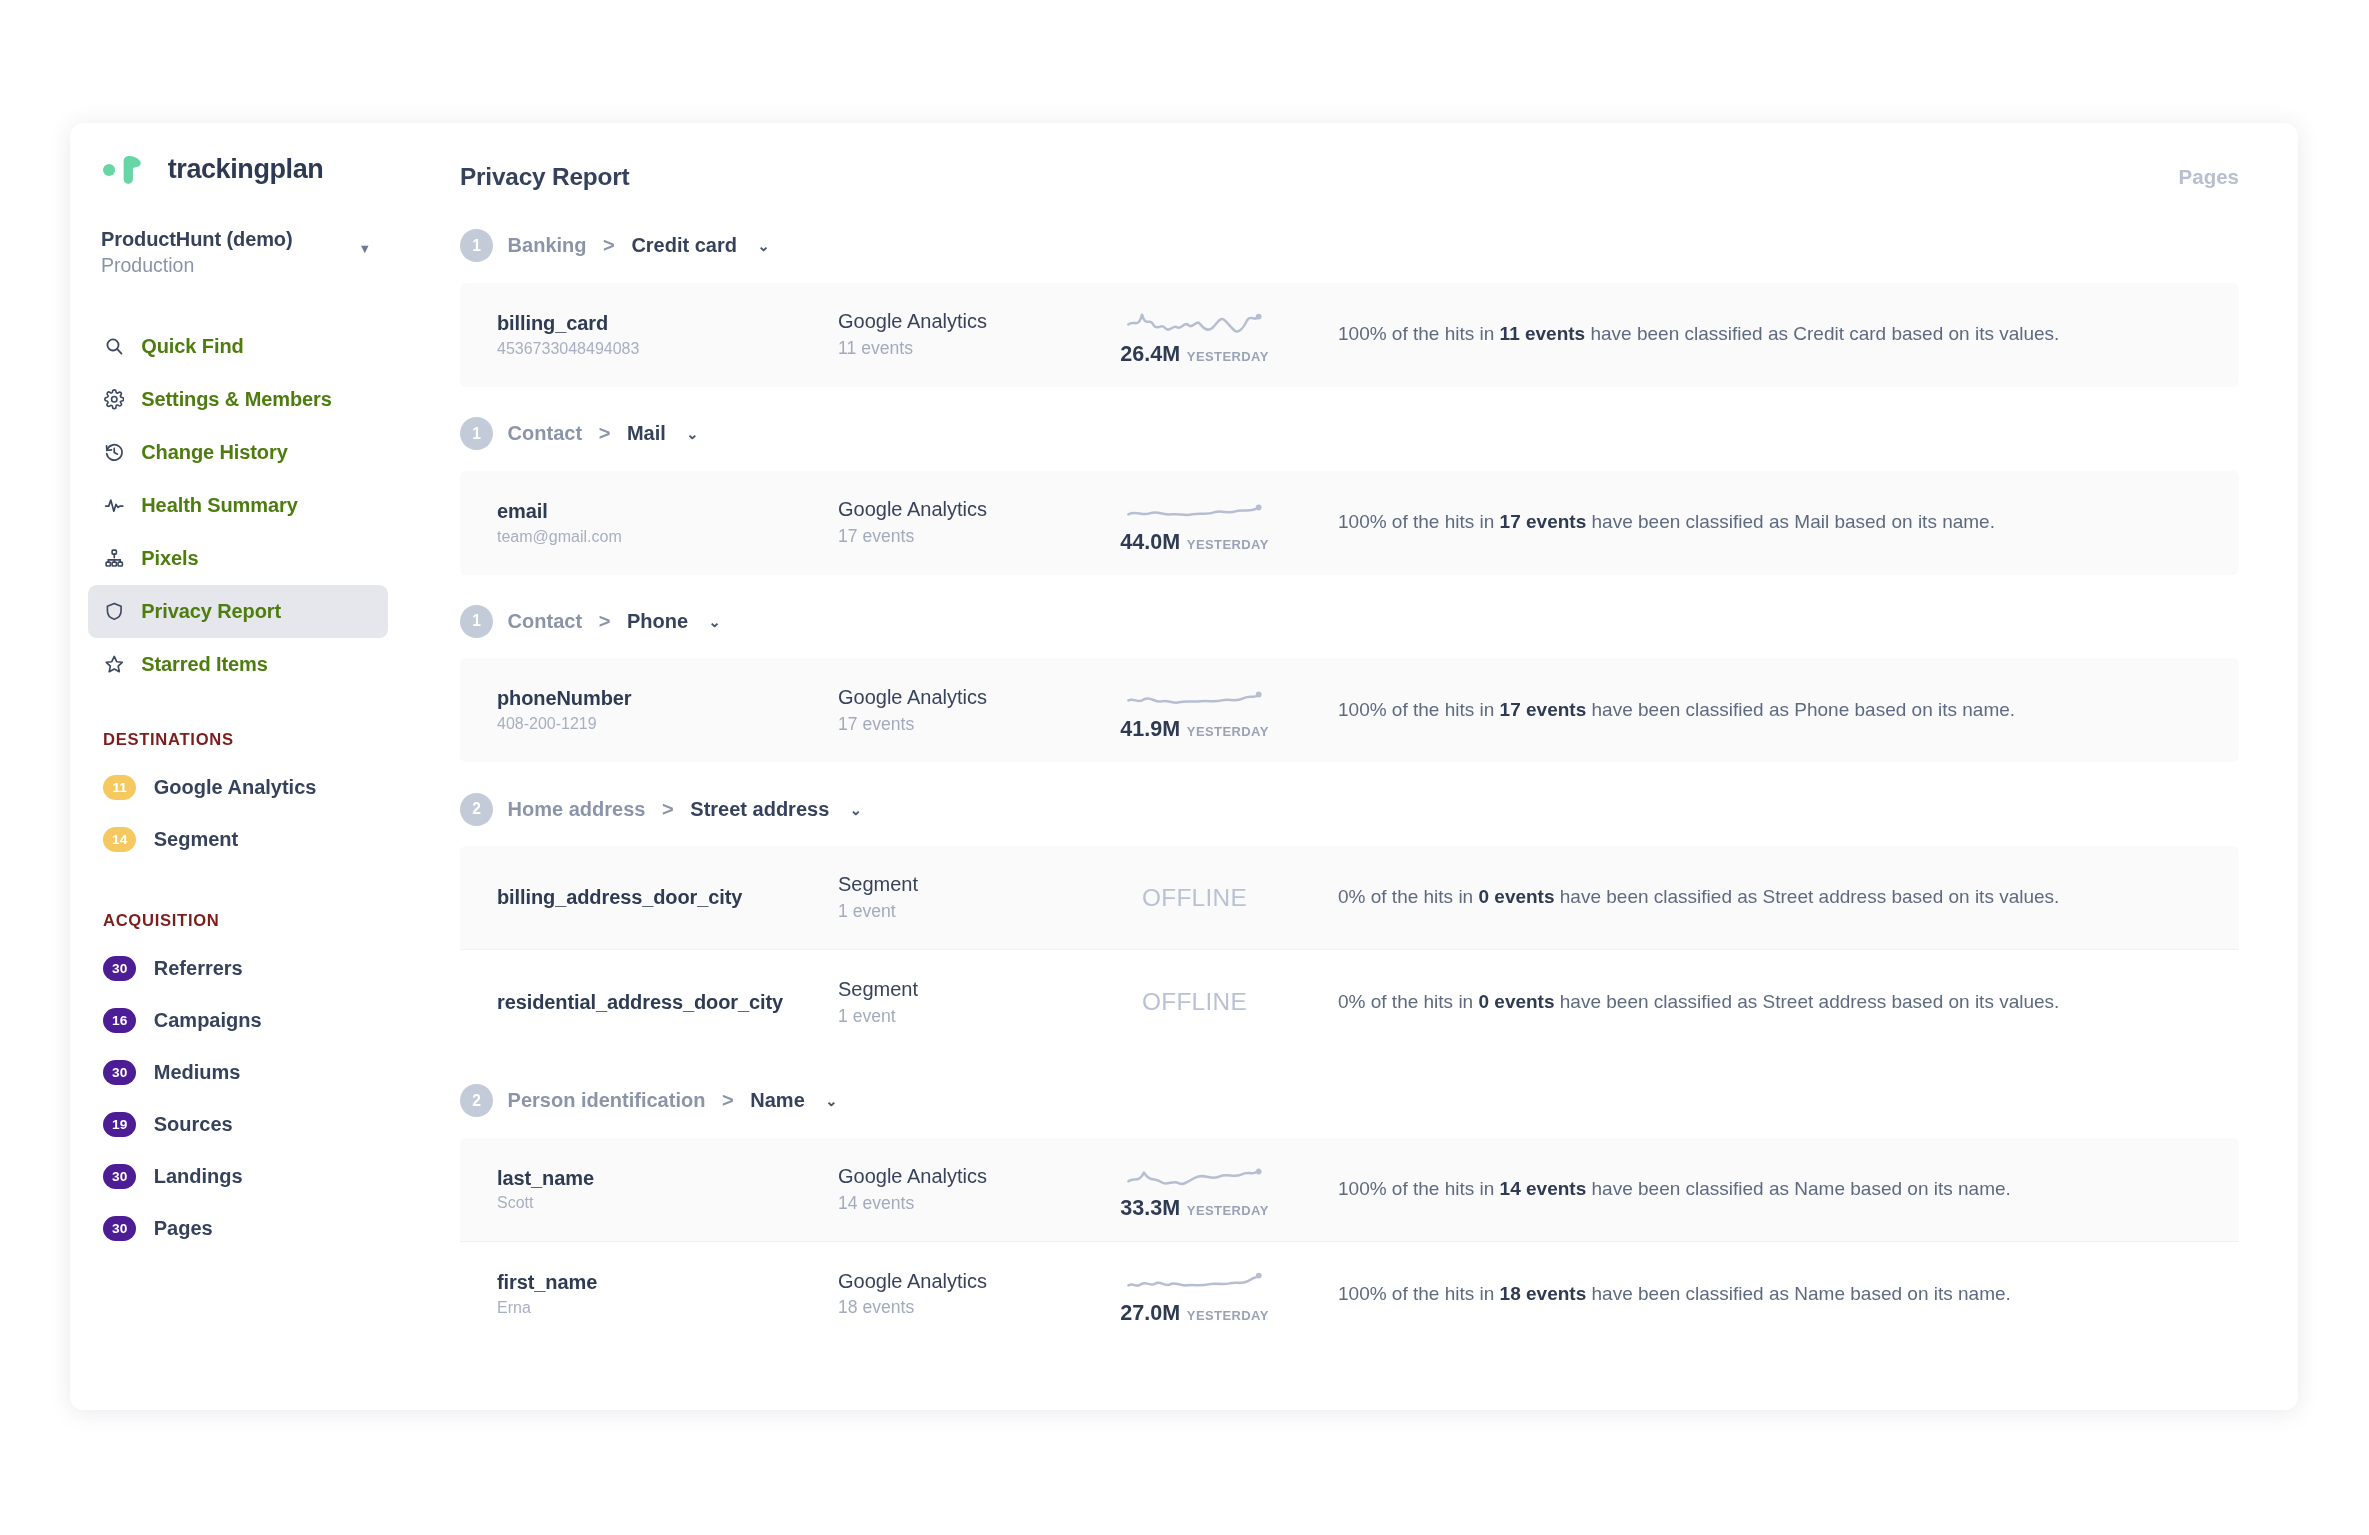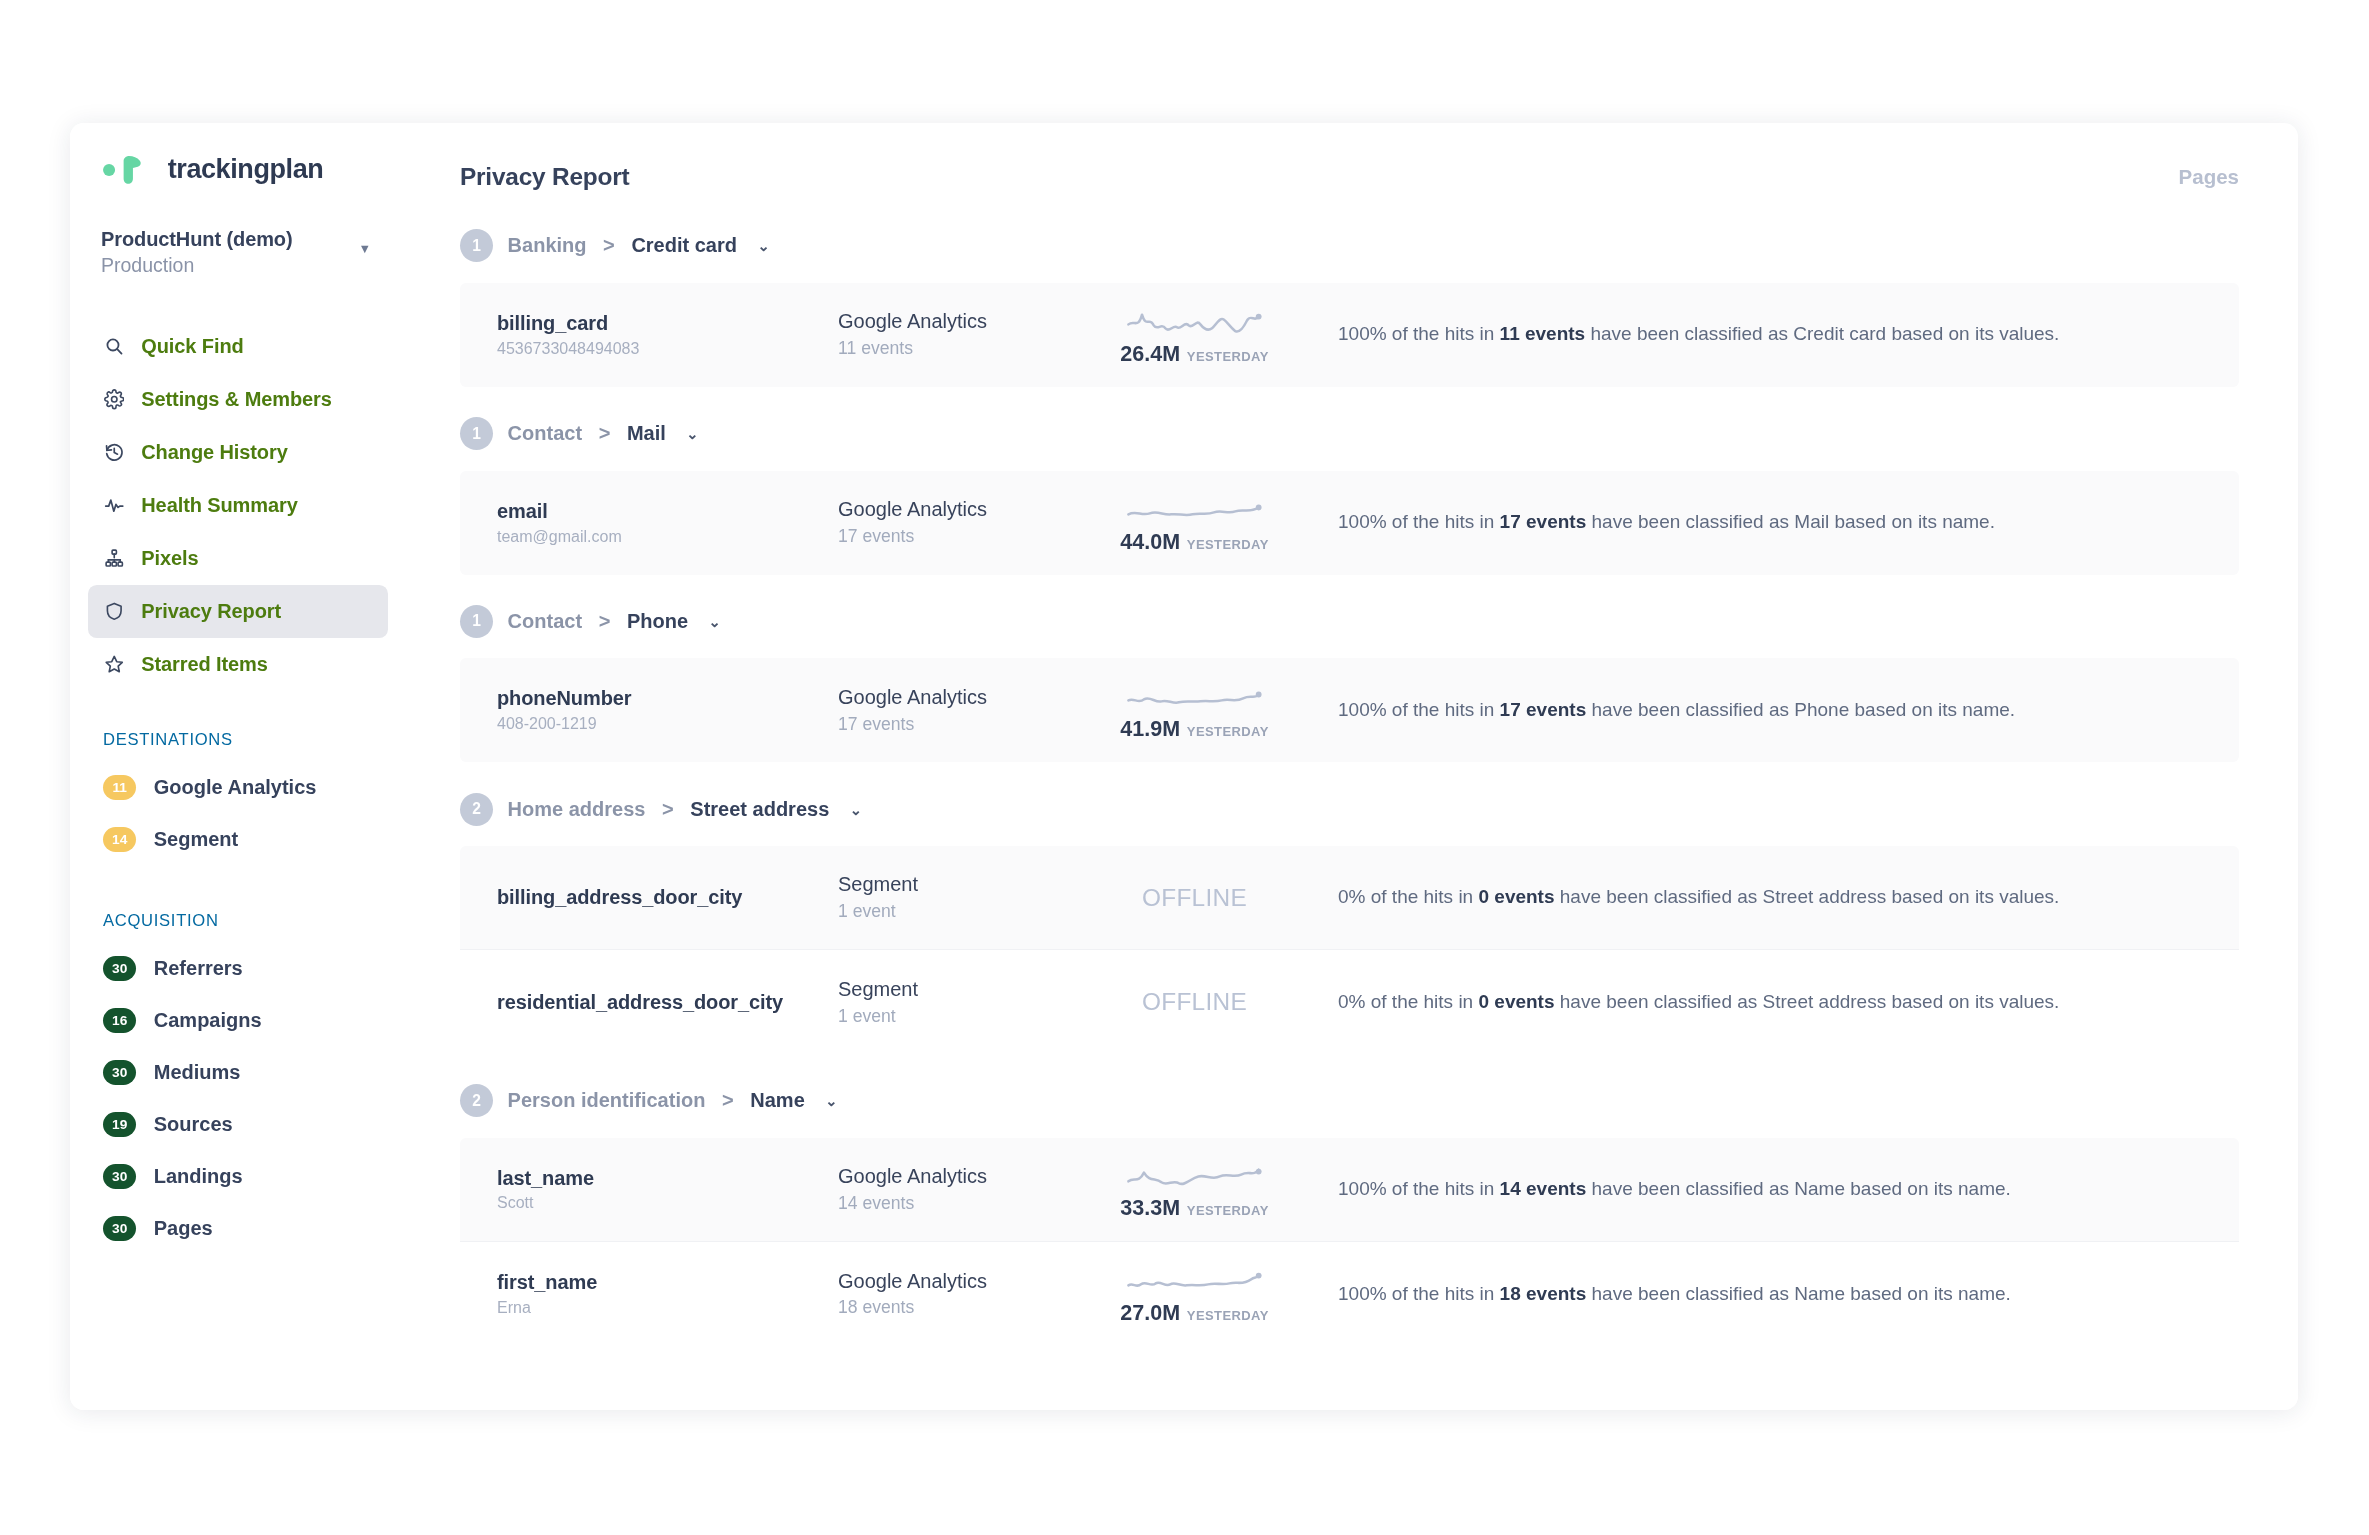--- a/index.html
+++ b/index.html
@@ -62,42 +62,42 @@
     font-weight: 600;
     cursor: pointer;
     letter-spacing: -0.1px;
   }
   .nav-item.active { background: #e6e7ec; }
   .nav-icon { width: 21.5px; height: 21.5px; display: inline-flex; align-items: center; justify-content: center; flex: 0 0 21.5px; color: #3c4860;}
   .nav-icon svg { width: 20.5px; height: 20.5px; display: block; }
 
   .group-title {
     margin: 39px 0 11.7px 33px;
-    font-size: 16.6px; font-weight: 400;
-    color: #0369a1; letter-spacing: 0.7px;
+    font-size: 16.6px; font-weight: 700;
+    color: #7f1d1d; letter-spacing: 0.7px;
   }
   .group-title.acq { margin-top: 45px; }
   .chip-item {
     display: flex; align-items: center; gap: 17.6px;
     height: 52px;
     padding: 0 15.6px;
     margin: 0 17.6px;
     border-radius: 8.8px;
     font-size: 20px; font-weight: 600; color: #36425c;
     cursor: pointer;
   }
   .chip {
     width: 33px; height: 25px;
     border-radius: 12.7px;
     display: inline-flex; align-items: center; justify-content: center;
     font-size: 13.7px; font-weight: 700; color: #ffffff;
     flex: 0 0 33px;
   }
   .chip.yellow { background: #f6c860; }
-  .chip.green  { background: #14532d; }
+  .chip.green  { background: #4c1d95; }
 
   
   .main {
     flex: 1 1 auto;
     position: relative;
     overflow: hidden;
   }
   .main-head {
     display: flex; align-items: center; justify-content: space-between;
     padding: 31px 59px 0 54px;

